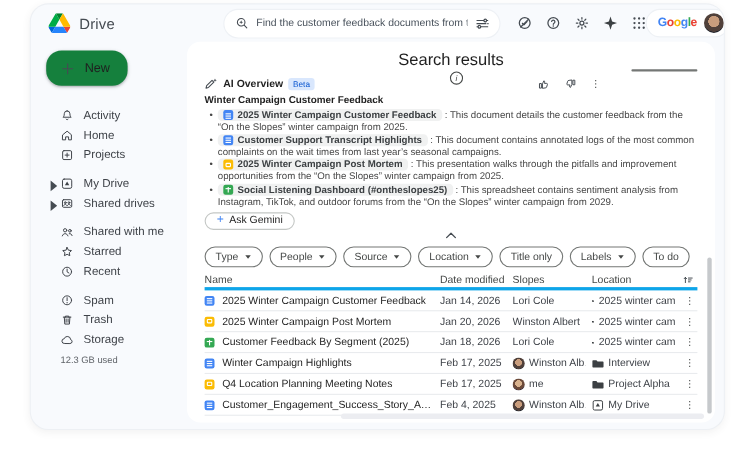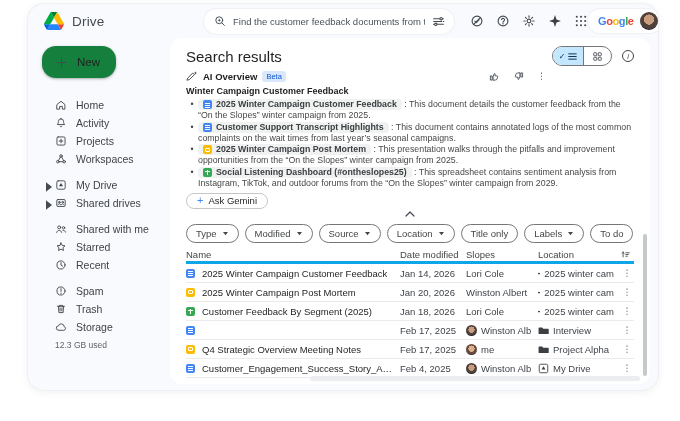--- a/index.html
+++ b/index.html
@@ -37,21 +37,21 @@
   .nav-item { position:relative; display:flex; align-items:center; gap:9px; height:18px;
     padding-left:13px; font-size:10.5px; color:#3f4349; }
   .nav-item svg { width:12px; height:12px; flex:none; }
   .nav-gap { height:8px; }
   .chev { position:absolute; left:1px; top:5px; }
   .storage-used { font-size:8.5px; color:#5f6368; padding-left:13px; margin-top:4px; }
 
   
   .card { flex:1; min-width:0; background:#fff; border-radius:12px; margin:0 8px 6px 0;
     padding:8px 16px 6px 16px; position:relative; overflow:hidden; display:flex; flex-direction:column; }
-  .card-head { display:flex; align-items:center; height:20px; }
+  .card-head { display:flex; align-items:center; height:20px;flex-direction:column; }
   .title { font-size:15px; color:#1f1f1f; }
   .view-toggle { margin-left:auto; display:flex; height:20px; border:1px solid #747775;
     border-radius:11px; overflow:hidden; background:#fff; }
   .seg { width:30px; display:flex; align-items:center; justify-content:center; gap:3px; }
   .seg.sel { background:#c2e7ff; }
   .seg.plain { border-left:1px solid #747775; width:28px; }
   .check { font-size:8px; color:#0b2e4f; }
   .info-wrap { margin-left:10px; }
   .circle-i { width:12px; height:12px; border:1.1px solid #444746; border-radius:50%;
     font-size:7.5px; color:#444746; display:flex; align-items:center; justify-content:center; font-style:italic; }
@@ -183,46 +183,37 @@
     <div class="sidebar">
       <div class="new-btn">
         <svg width="13" height="13" viewBox="0 0 16 16">
             <path class="ic" d="M8 2.5v11M2.5 8h11"></path>
           </svg>
         <span>New</span>
       </div>
       <div class="nav">
         <div class="nav-item">
           <svg viewBox="0 0 16 16">
-              <path class="sic" d="M2.8 7.3 8 3l5.2 4.3v6.2H9.8v-3.6H6.2v3.6H2.8z"></path>
-            </svg>
-          <span>Home</span>
-        </div>
-        <div class="nav-item">
-          <svg viewBox="0 0 16 16">
               <path class="sic" d="M8 2.4a3.4 3.4 0 0 1 3.4 3.4c0 3 1 3.8 1.5 4.3H3.1c.5-.5 1.5-1.3 1.5-4.3A3.4 3.4 0 0 1 8 2.4z"></path>
               <path class="sic" d="M6.9 12.4a1.2 1.2 0 0 0 2.2 0"></path>
             </svg>
           <span>Activity</span>
         </div>
         <div class="nav-item">
           <svg viewBox="0 0 16 16">
+              <path class="sic" d="M2.8 7.3 8 3l5.2 4.3v6.2H9.8v-3.6H6.2v3.6H2.8z"></path>
+            </svg>
+          <span>Home</span>
+        </div>
+        <div class="nav-item">
+          <svg viewBox="0 0 16 16">
               <rect class="sic" x="2.6" y="2.6" width="10.8" height="10.8" rx="1.6"></rect>
               <path class="sic" d="M8 5.6v4.8M5.6 8h4.8"></path>
             </svg>
           <span>Projects</span>
-        </div>
-        <div class="nav-item">
-          <svg viewBox="0 0 16 16">
-              <circle class="sic" cx="8" cy="4" r="1.7"></circle>
-              <circle class="sic" cx="3.8" cy="11.6" r="1.7"></circle>
-              <circle class="sic" cx="12.2" cy="11.6" r="1.7"></circle>
-              <path class="sic" d="M7.1 5.5 4.6 10M8.9 5.5l2.5 4.5M5.6 11.6h4.8"></path>
-            </svg>
-          <span>Workspaces</span>
         </div>
         <div class="nav-gap"></div>
         <div class="nav-item">
           <svg class="chev" width="6" height="8" viewBox="0 0 6 8">
               <path d="M1 .8l4 3.2-4 3.2z" fill="#454b52"></path>
             </svg>
           <svg viewBox="0 0 16 16">
               <rect class="sic" x="2.4" y="2.4" width="11.2" height="11.2" rx="2"></rect>
               <path d="M8 5.2 10.7 9.8H5.3z" fill="#3f4349"></path>
             </svg>
@@ -377,21 +368,21 @@
       </div>
 
       <div class="filters">
         <div class="fchip">
             <span>Type</span>
             <svg width="7" height="5" viewBox="0 0 8 6">
               <path d="M1 1.2h6L4 5z" fill="#444746"></path>
             </svg>
           </div>
         <div class="fchip">
-            <span>Modified</span>
+            <span>People</span>
             <svg width="7" height="5" viewBox="0 0 8 6">
               <path d="M1 1.2h6L4 5z" fill="#444746"></path>
             </svg>
           </div>
         <div class="fchip">
             <span>Source</span>
             <svg width="7" height="5" viewBox="0 0 8 6">
               <path d="M1 1.2h6L4 5z" fill="#444746"></path>
             </svg>
           </div>
@@ -476,39 +467,40 @@
                 <path d="M1.8 3.6h4.3l1.5 1.7h7a1 1 0 0 1 1 1v5.9a1 1 0 0 1-1 1H1.8a1 1 0 0 1-1-1V4.6a1 1 0 0 1 1-1z" fill="#3c4043"></path>
               </svg>
               <span>2025 winter cam</span>
             </span>
           <span class="more">⋮</span>
         </div>
 
         <div class="trow">
           <span class="name-cell">
               <span class="fic doc"></span>
+              <span class="nm">Winter Campaign Highlights</span>
             </span>
           <span class="cell">Feb 17, 2025</span>
           <span class="owner-cell">
               <span class="mini-av"></span>
               <span>Winston Alb...</span>
             </span>
           <span class="loc-cell">
               <svg width="11" height="11" viewBox="0 0 16 16">
                 <path d="M1.8 3.6h4.3l1.5 1.7h7a1 1 0 0 1 1 1v5.9a1 1 0 0 1-1 1H1.8a1 1 0 0 1-1-1V4.6a1 1 0 0 1 1-1z" fill="#3c4043"></path>
               </svg>
               <span>Interview</span>
             </span>
           <span class="more">⋮</span>
         </div>
 
         <div class="trow">
           <span class="name-cell">
               <span class="fic slide"></span>
-              <span class="nm">Q4 Strategic Overview Meeting Notes</span>
+              <span class="nm">Q4 Location Planning Meeting Notes</span>
             </span>
           <span class="cell">Feb 17, 2025</span>
           <span class="owner-cell">
               <span class="mini-av me"></span>
               <span>me</span>
             </span>
           <span class="loc-cell">
               <svg width="11" height="11" viewBox="0 0 16 16">
                 <path d="M1.8 3.6h4.3l1.5 1.7h7a1 1 0 0 1 1 1v5.9a1 1 0 0 1-1 1H1.8a1 1 0 0 1-1-1V4.6a1 1 0 0 1 1-1z" fill="#3c4043"></path>
               </svg>

